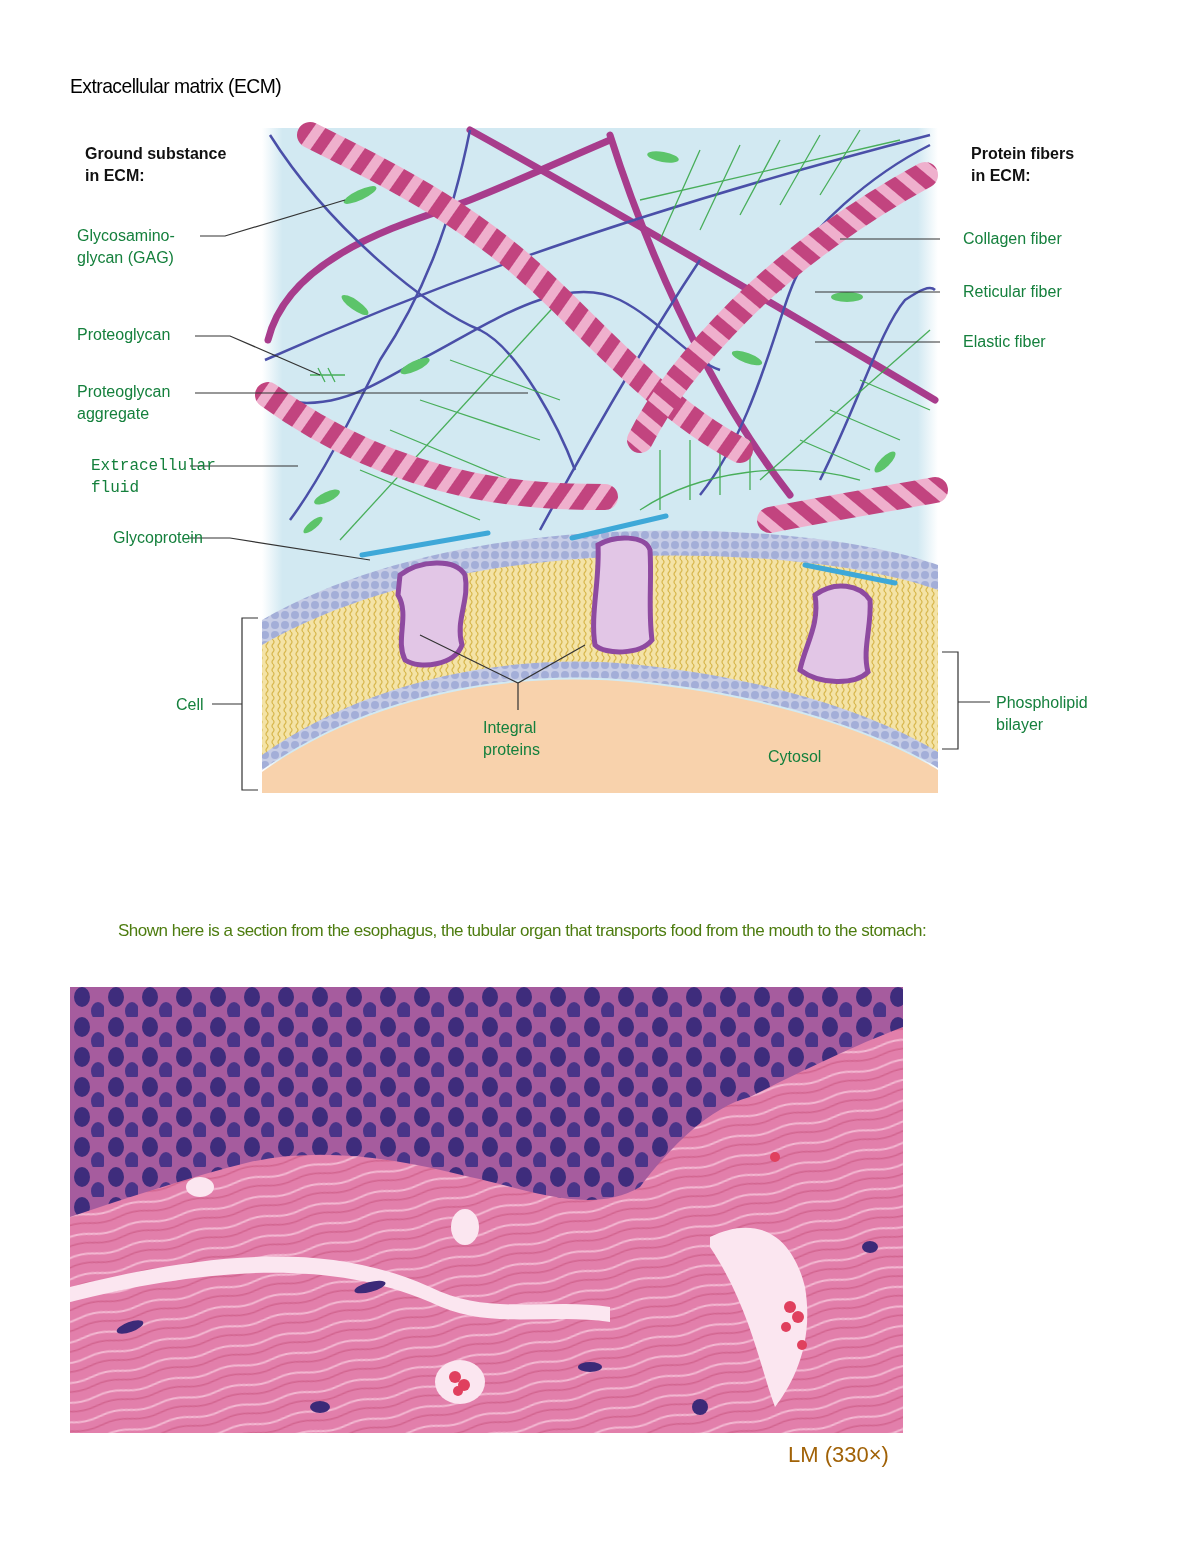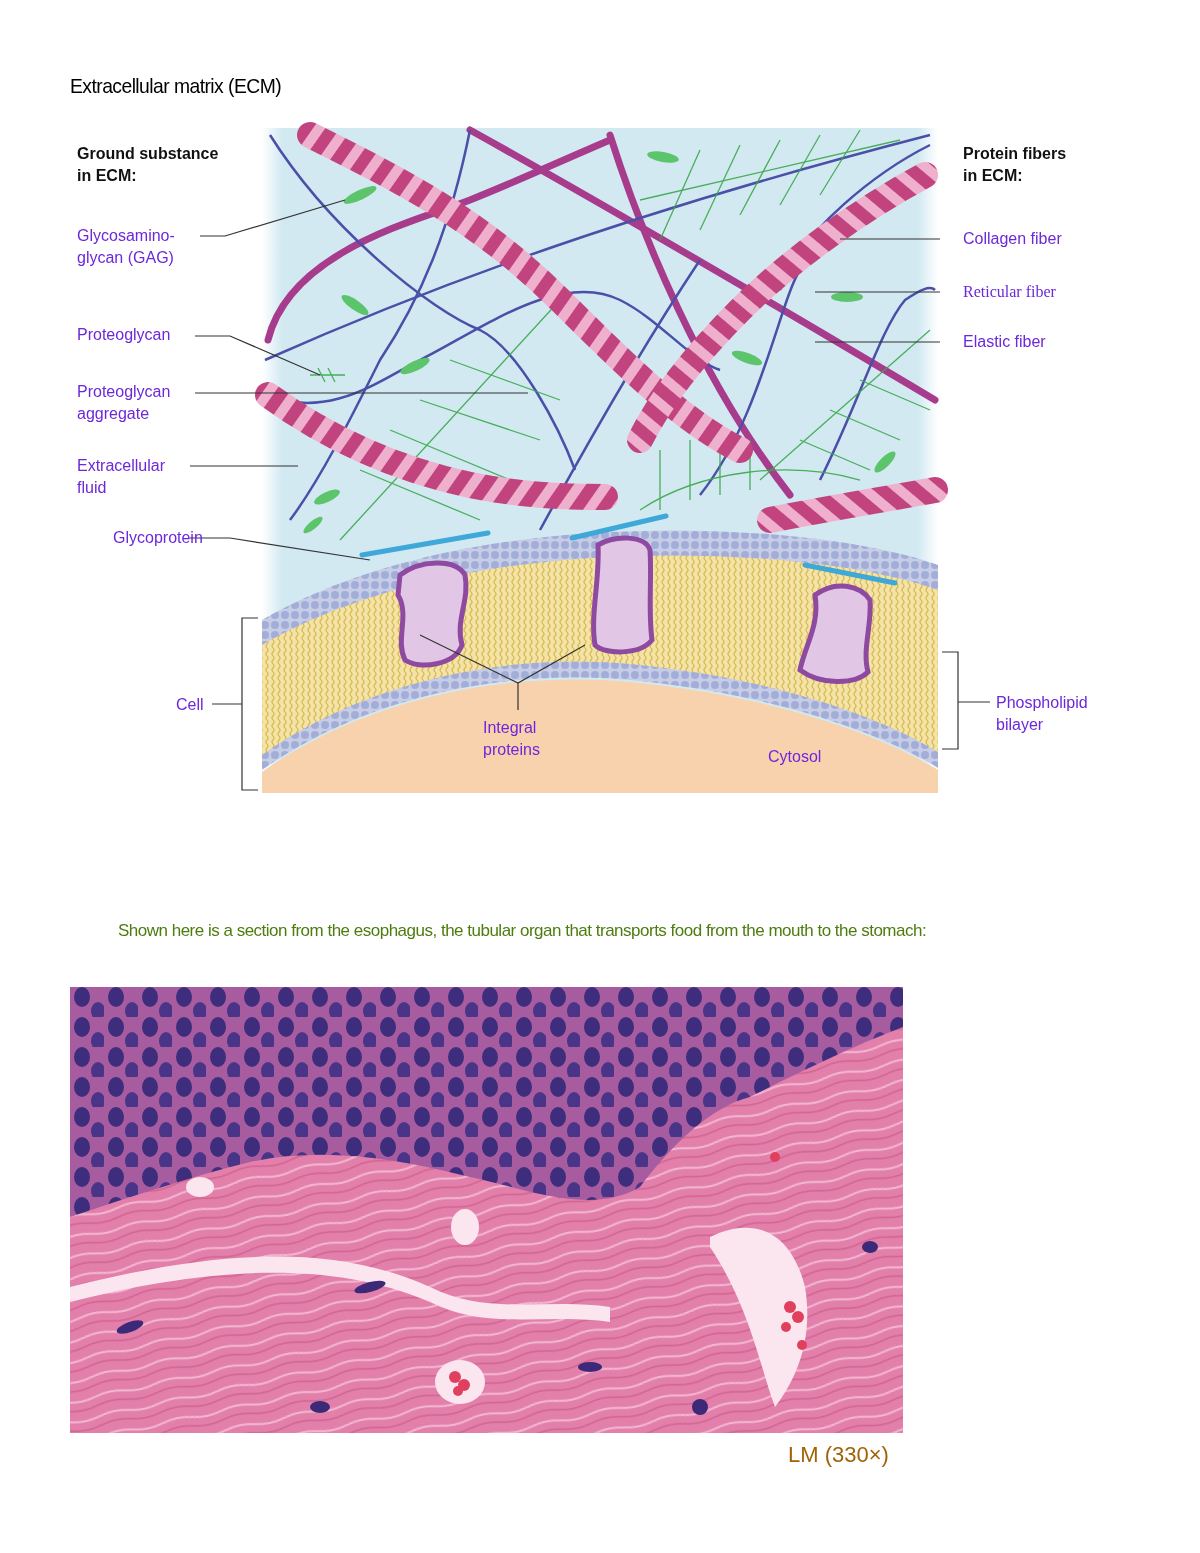--- a/index.html
+++ b/index.html
@@ -1,20 +1,20 @@
 <!DOCTYPE html>
 <html><head>
 <meta charset="utf-8">
 <style>
   html,body{margin:0;padding:0;background:#fff;}
   body{width:1200px;height:1553px;position:relative;overflow:hidden;font-family:"Liberation Sans",sans-serif;color:#111;}
   .doc-title{position:absolute;left:70px;top:74px;font-family:"Liberation Sans",sans-serif;font-size:21px;letter-spacing:-0.6px;transform:scaleX(0.92);transform-origin:left;color:#000;}
   .fig{position:absolute;left:0;top:0;width:1200px;height:820px;}
-  .lbl{position:absolute;font-family:"Liberation Sans",sans-serif;font-size:16px;line-height:22px;color:#6d28d9;white-space:pre-line;}
-  .lbl.bold{font-weight:bold;font-size:16px;line-height:22px;color:#111;}
+  .lbl{position:absolute;font-family:"Liberation Sans",sans-serif;font-size:16px;line-height:22px;color:#15803d;white-space:pre-line;}
+  .lbl.bold{font-weight:bold;font-size:16px;line-height:22px;color:#111;margin-left:8px;}
   .para{position:absolute;left:70px;top:916px;width:1000px;font-family:"Liberation Sans",sans-serif;font-size:17px;line-height:29px;letter-spacing:-0.5px;color:#4d7c0f;text-indent:48px;}
   .histo{position:absolute;left:70px;top:987px;width:833px;height:446px;overflow:hidden;}
   .caption{position:absolute;left:788px;top:1442px;font-family:"Liberation Sans",sans-serif;font-size:22px;color:#a16207;}
 </style>
 </head>
 <body>
 
 <div class="doc-title">Extracellular matrix (ECM)</div>
 
 <svg class="fig" viewBox="0 0 1200 820" xmlns="http://www.w3.org/2000/svg">
@@ -129,26 +129,26 @@
 <div class="lbl bold" style="left:77px;top:143px;">Ground substance
 in ECM:</div>
 <div class="lbl bold" style="left:963px;top:143px;">Protein fibers
 in ECM:</div>
 
 <div class="lbl" style="left:77px;top:225px;">Glycosamino-
 glycan (GAG)</div>
 <div class="lbl" style="left:77px;top:324px;">Proteoglycan</div>
 <div class="lbl" style="left:77px;top:381px;">Proteoglycan
 aggregate</div>
-<div class="lbl" style="left:77px;top:455px;">Extracellular
+<div class="lbl" style="left:91px;top:455px;font-family:Liberation Mono, monospace;">Extracellular
 fluid</div>
 <div class="lbl" style="left:77px;top:527px;margin-left:36px;">Glycoprotein</div>
 
 <div class="lbl" style="left:963px;top:228px;">Collagen fiber</div>
-<div class="lbl" style="left:963px;top:281px;font-family:Liberation Serif, serif;">Reticular fiber</div>
+<div class="lbl" style="left:963px;top:281px;">Reticular fiber</div>
 <div class="lbl" style="left:963px;top:331px;">Elastic fiber</div>
 
 <div class="lbl" style="left:176px;top:694px;text-align:center;">Cell</div>
 <div class="lbl" style="left:483px;top:717px;">Integral
 proteins</div>
 <div class="lbl" style="left:768px;top:746px;">Cytosol</div>
 <div class="lbl" style="left:996px;top:692px;">Phospholipid
 bilayer</div>
 
 <div class="para">Shown here is a section from the esophagus, the tubular organ that transports food from the mouth to the stomach:</div>

